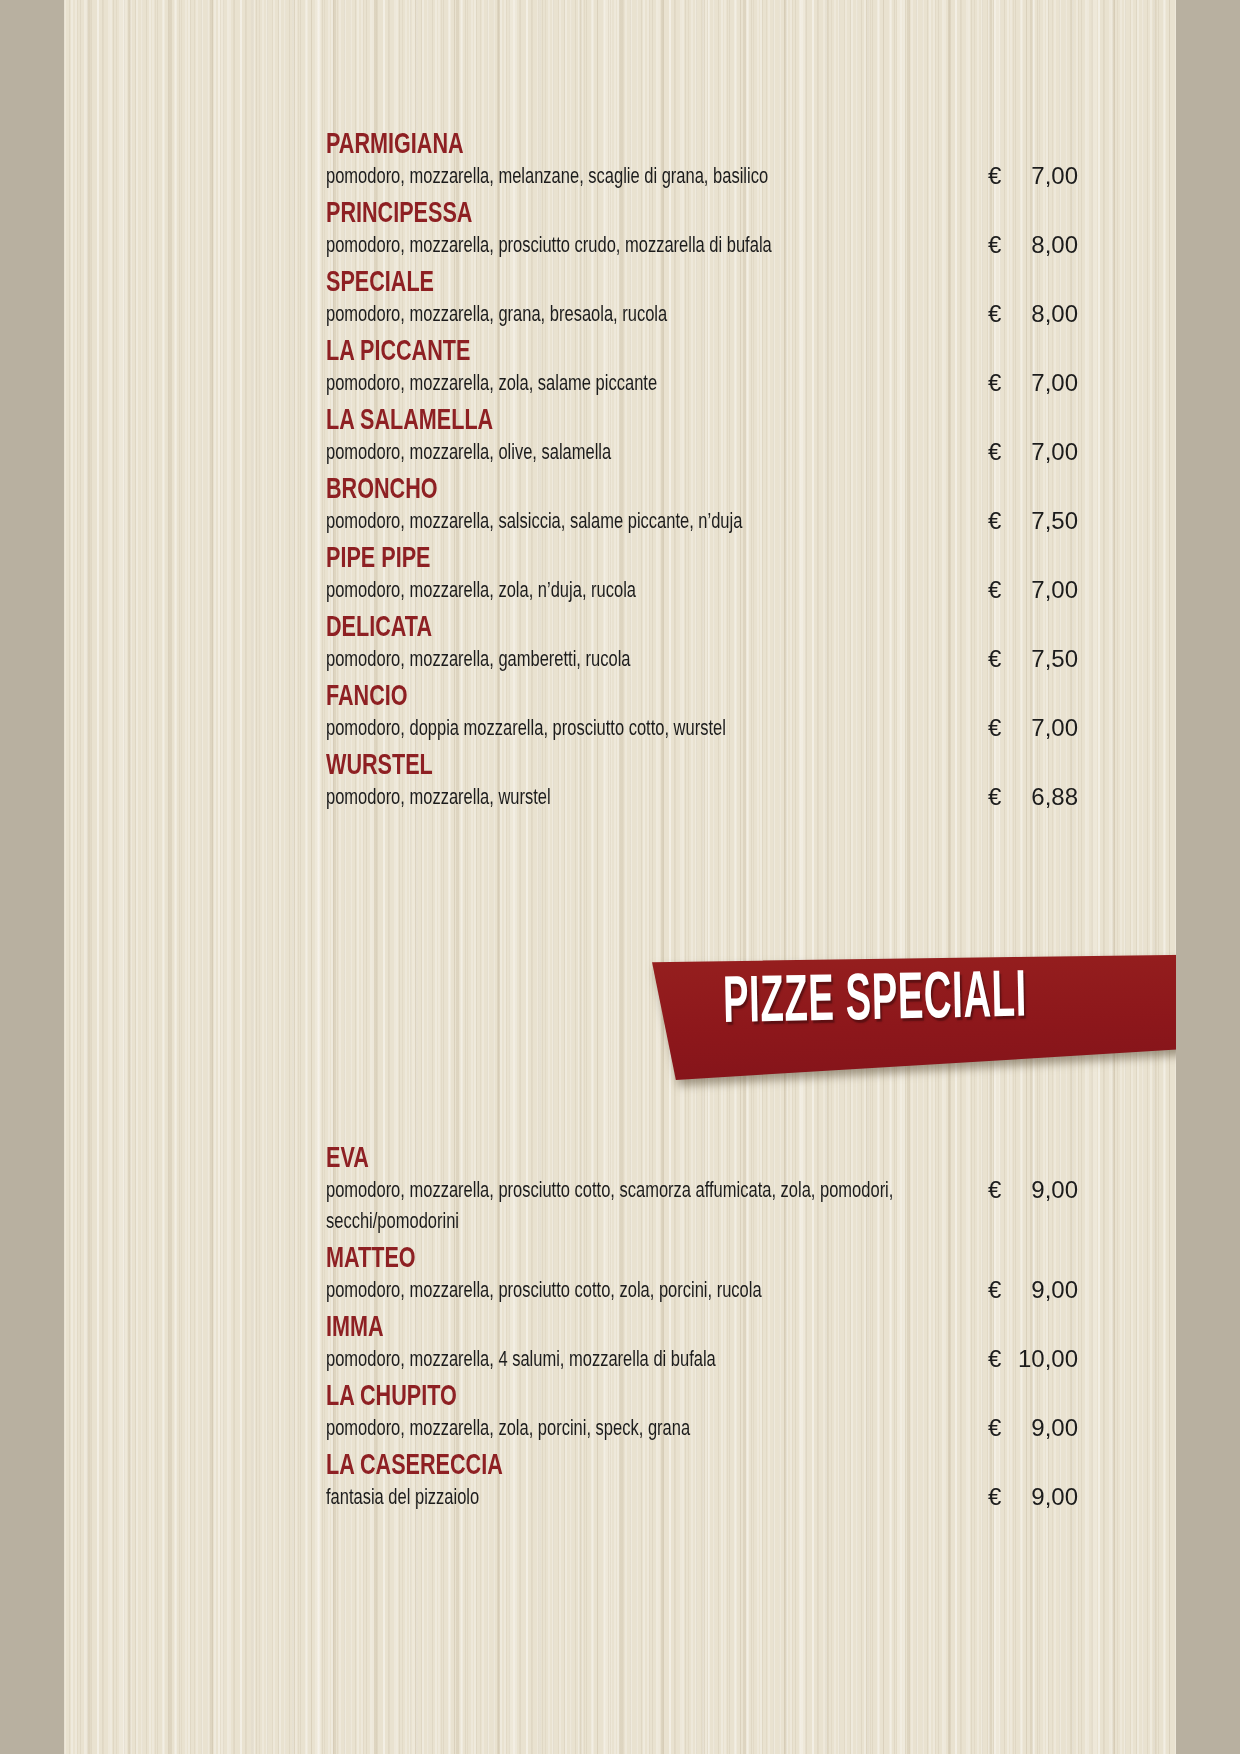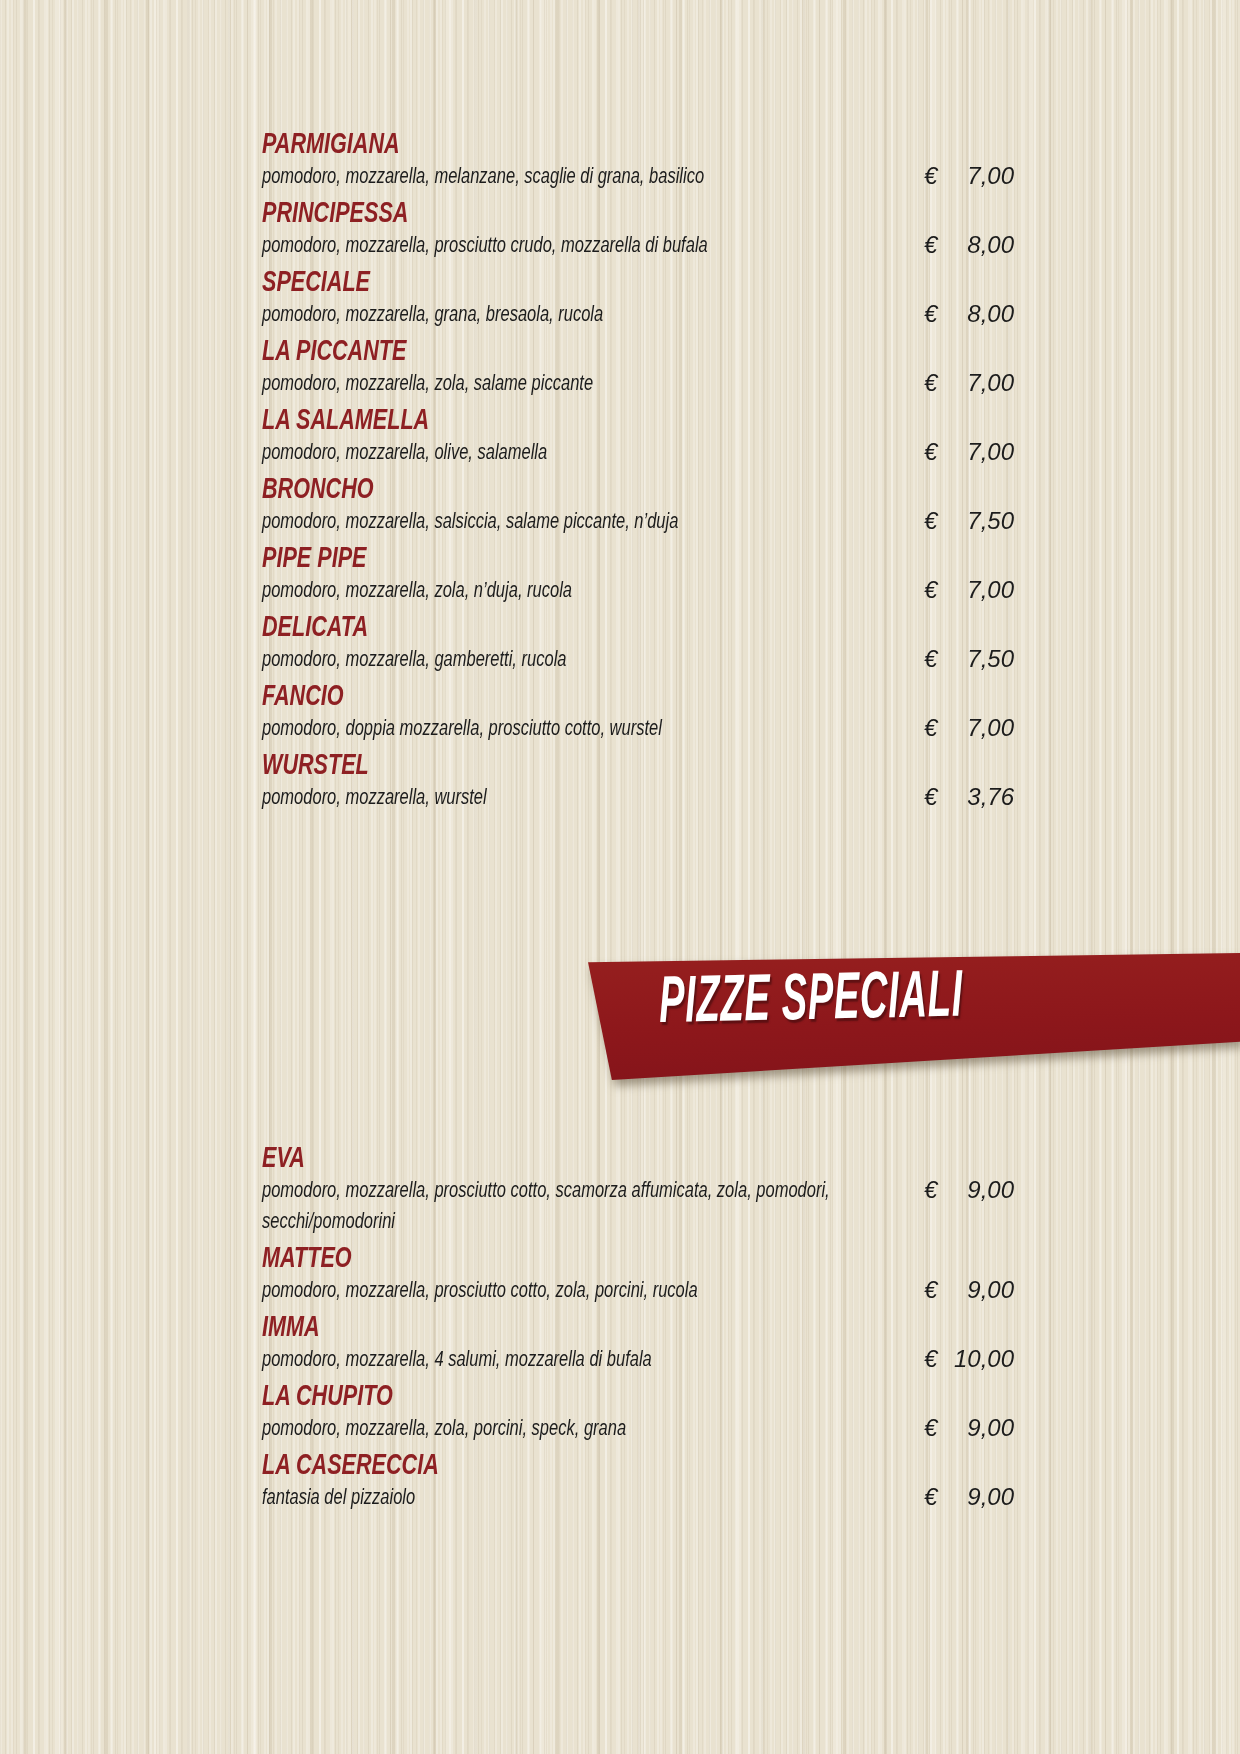--- a/index.html
+++ b/index.html
@@ -2,30 +2,29 @@
 <html><head>
 <meta charset="utf-8">
 <style>
   html,body{margin:0;padding:0;}
   body{
     font-family:"Liberation Sans", sans-serif;
     background:#b8b0a0;
   }
   .page{
     position:relative;
-    width:1240px;height:1754px;
+    width:1112px;height:1754px;
     margin:0 auto;
     overflow:hidden;
     background-color:#e9e2d0;
     background-image:
       repeating-linear-gradient(90deg, rgba(255,255,255,0.22) 0 2px, rgba(255,255,255,0) 2px 5px, rgba(186,173,148,0.20) 5px 6px, rgba(255,255,255,0) 6px 11px),
       repeating-linear-gradient(90deg, rgba(214,203,181,0.35) 0 1px, rgba(255,255,255,0) 1px 7px, rgba(255,255,255,0.28) 7px 9px, rgba(255,255,255,0) 9px 13px),
       repeating-linear-gradient(90deg, rgba(255,255,255,0) 0 23px, rgba(203,191,166,0.38) 23px 26px, rgba(255,255,255,0) 26px 41px),
       repeating-linear-gradient(90deg, rgba(255,255,255,0) 0 57px, rgba(243,238,226,0.5) 57px 63px, rgba(255,255,255,0) 63px 97px);
-    font-style: italic;
   }
   .menu-section{
     position:absolute;
     left:262px;
     width:752px;
   }
   .section-classic{ top:126px; }
   .section-speciali{ top:1140px; }
   .item{ margin-bottom:4px; }
   .item-name{
@@ -198,21 +197,21 @@
         </div>
       </div>
     </div>
 
     <div class="item">
       <div class="item-name">WURSTEL</div>
       <div class="item-row">
         <div class="item-desc">pomodoro, mozzarella, wurstel</div>
         <div class="item-price">
           <span class="euro">€</span>
-          <span class="price-amount">3,76</span>
+          <span class="price-amount">6,88</span>
         </div>
       </div>
     </div>
 
   </div>
 
   <div class="banner-wrap">
     <div class="banner"></div>
     <div class="banner-label">PIZZE SPECIALI</div>
   </div>

